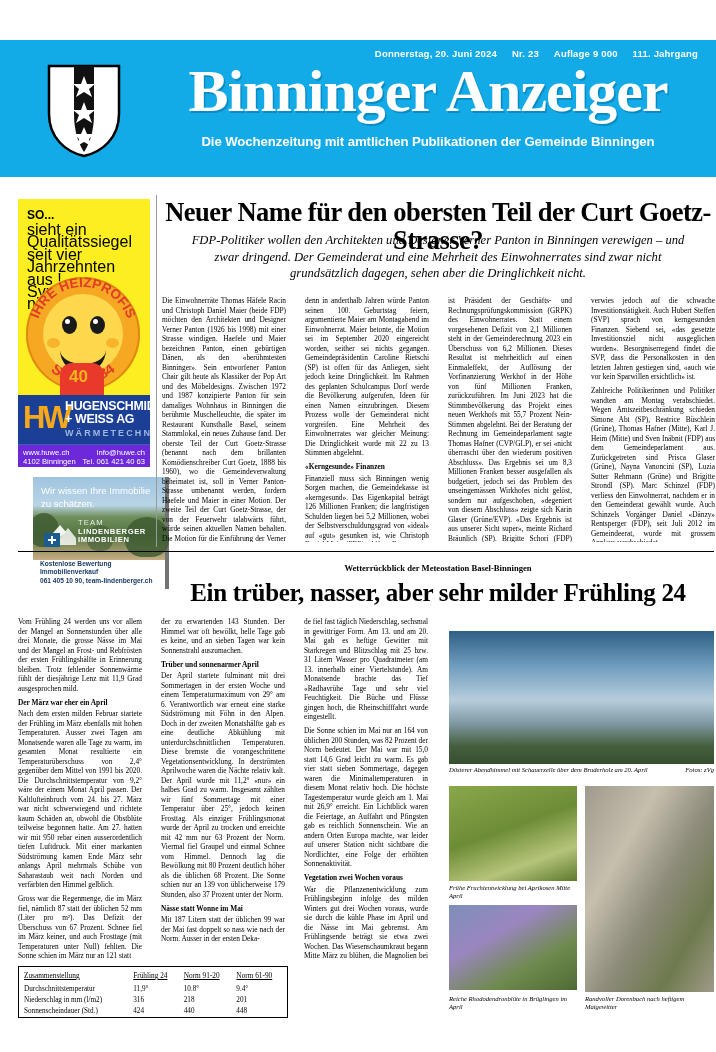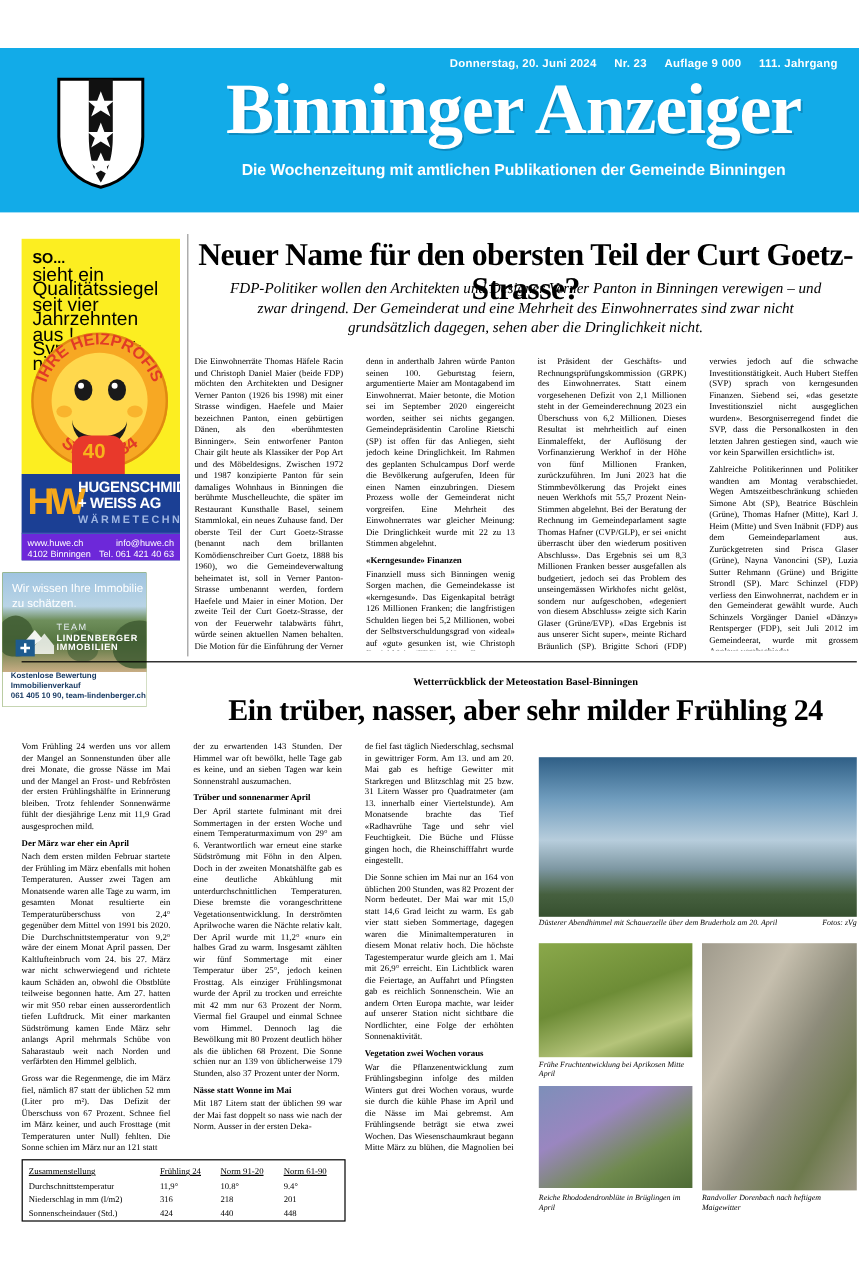--- a/index.html
+++ b/index.html
@@ -50,21 +50,21 @@
   .hw-logo{position:absolute;left:5px;top:5px;width:40px;height:36px;font-family:"Liberation Sans",sans-serif;
            font-weight:bold;font-size:31px;color:#f5a81c;line-height:36px;letter-spacing:-3px;}
   .huwe-n1{position:absolute;left:47px;top:5px;font-family:"Liberation Sans",sans-serif;font-weight:bold;
            font-size:12.4px;color:#fff;line-height:13.4px;letter-spacing:-.3px;}
   .huwe-n2{position:absolute;left:47px;top:33px;font-family:"Liberation Sans",sans-serif;font-weight:bold;
            font-size:9px;color:#9fb6e2;letter-spacing:2.1px;}
   .huwe-bar{position:absolute;left:0;bottom:0;width:132px;height:22px;background:#6d28d9;border-top:1px solid #3a5fae;}
   .huwe-l{position:absolute;left:5px;font-family:"Liberation Sans",sans-serif;font-size:7.6px;color:#fff;}
   .huwe-r{position:absolute;right:5px;font-family:"Liberation Sans",sans-serif;font-size:7.6px;color:#fff;}
 
-  .ad-lind{position:absolute;left:2px;top:477px;width:120px;height:112px;overflow:hidden;background:#4d7c0f;}
+  .ad-lind{position:absolute;left:33px;top:477px;width:136px;height:112px;overflow:hidden;background:#737373;}
   .lind-photo{position:absolute;left:0;top:0;width:132px;height:83px;
     background:linear-gradient(#9fc4e0 0%,#b9d4e6 34%,#6f8f5c 48%,#54743f 70%,#c8ad84 100%);}
   .lind-photo .tree{position:absolute;background:#3f5c33;border-radius:50% 50% 40% 40%;opacity:.85;}
   .lind-claim{position:absolute;left:8px;top:8px;width:118px;font-family:"Liberation Sans",sans-serif;
               font-size:9.6px;line-height:12.6px;color:#fff;}
   .lind-logo{position:absolute;left:9px;top:42px;width:118px;height:30px;}
   .lind-name{position:absolute;left:45px;top:42px;font-family:"Liberation Sans",sans-serif;font-weight:bold;
              font-size:7.6px;line-height:8.6px;color:#ffffff;letter-spacing:.6px;}
   .lind-name .t{font-weight:normal;color:#e6edf3;letter-spacing:1.2px;}
   .lind-foot{position:absolute;left:0;top:83px;width:132px;height:29px;background:#fff;}

